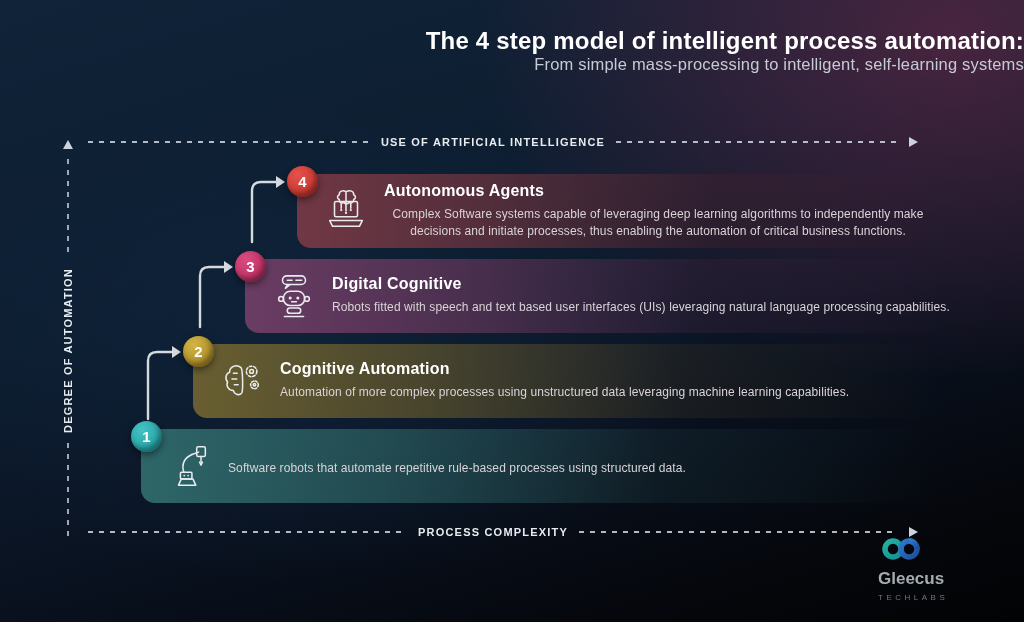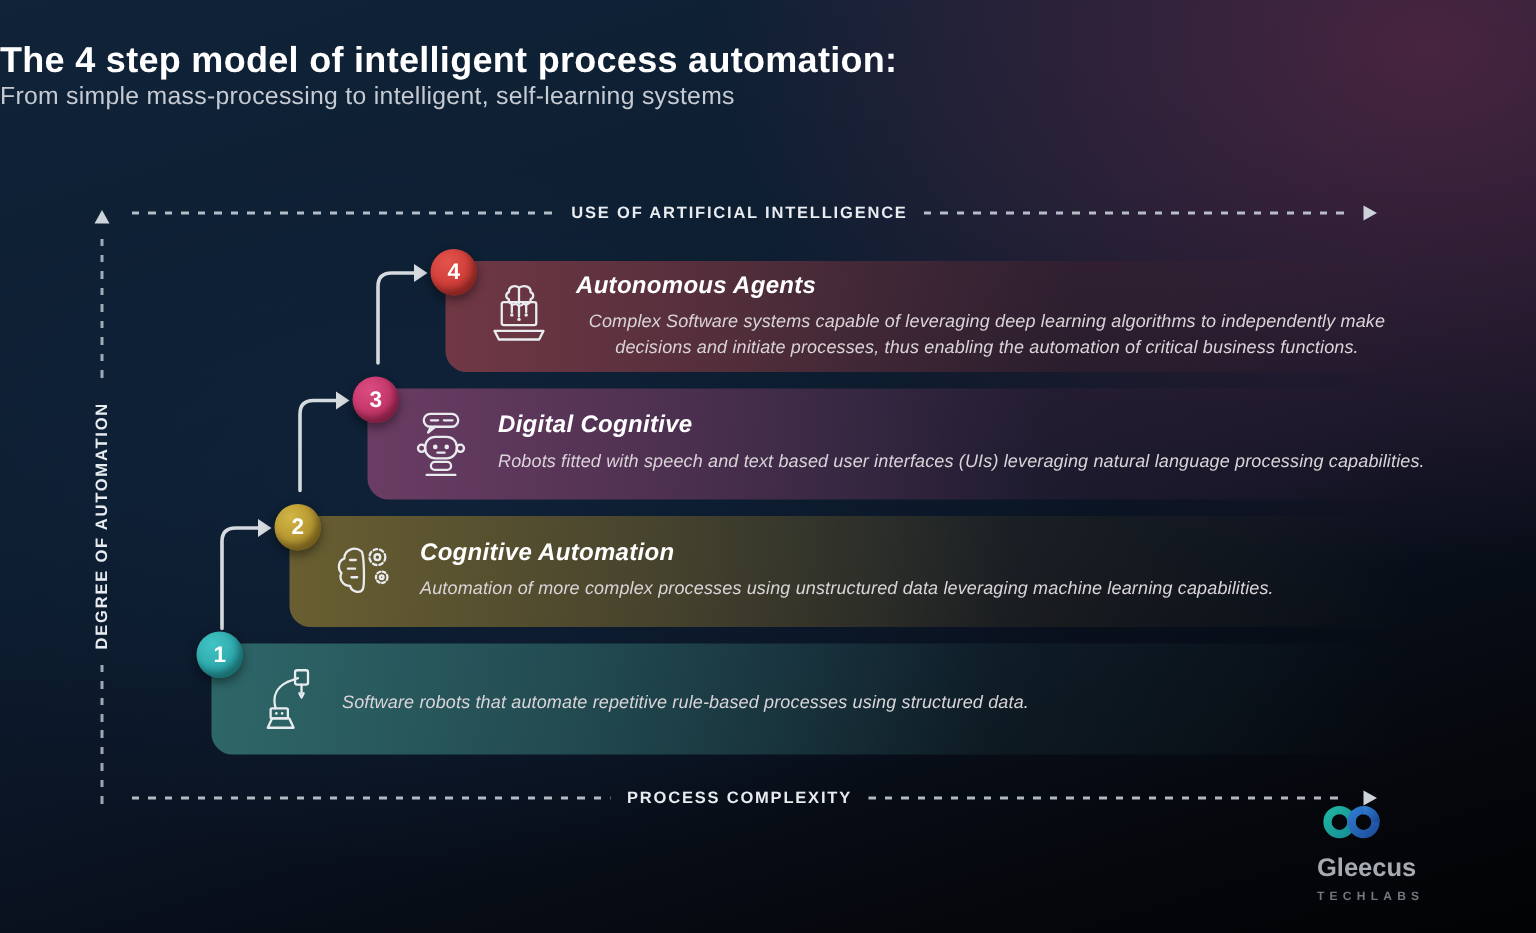--- a/index.html
+++ b/index.html
@@ -5,21 +5,21 @@
   html,body{margin:0;padding:0;background:#000;}
   #canvas{
     position:relative;width:1024px;height:622px;overflow:hidden;
     font-family:"Liberation Sans",sans-serif;
     background:
       radial-gradient(75% 90% at 93% 5%, rgba(120,42,76,0.55) 0%, rgba(120,42,76,0.22) 38%, rgba(120,42,76,0) 62%),
       radial-gradient(60% 55% at 30% 55%, rgba(17,40,66,0.55) 0%, rgba(17,40,66,0) 70%),
       linear-gradient(163deg, #102338 0%, #0d1d30 38%, #0a1322 62%, #05070c 86%, #020304 100%);
   }
   
-  .header{position:absolute;top:27px;left:0;right:0;text-align:left;}
+  .header{position:absolute;top:27px;left:0;right:0;text-align:right;}
   .title{font-size:24px;font-weight:700;color:#ffffff;letter-spacing:0.2px;}
   .subtitle{margin-top:0;font-size:16.5px;color:#c6cbd3;letter-spacing:0.2px;}
   
   .axis-h{position:absolute;left:88px;width:830px;display:flex;align-items:center;gap:11px;}
   .axis-top{top:136px;}
   .axis-bottom{top:526px;}
   .dash-h{flex:1;height:2px;background:repeating-linear-gradient(90deg, rgba(208,216,224,0.85) 0 5px, transparent 5px 11px);}
   .axis-label{font-size:11px;font-weight:600;color:#e8ecf0;letter-spacing:1.2px;white-space:nowrap;}
   .arrow-right{width:0;height:0;border-left:9px solid #ccd3da;border-top:5px solid transparent;border-bottom:5px solid transparent;}
   .arrow-up{width:0;height:0;border-bottom:9px solid #ccd3da;border-left:5px solid transparent;border-right:5px solid transparent;}
@@ -31,41 +31,41 @@
   .step1{left:141px;top:429px;width:831px;
     background:linear-gradient(90deg, rgba(48,107,108,0.95) 0%, rgba(42,92,95,0.72) 30%, rgba(28,56,62,0.32) 62%, rgba(15,25,34,0) 96%);}
   .step2{left:193px;top:344px;width:779px;
     background:linear-gradient(90deg, rgba(110,98,49,0.95) 0%, rgba(95,84,44,0.72) 30%, rgba(60,52,34,0.32) 62%, rgba(20,18,16,0) 96%);}
   .step3{left:245px;top:259px;width:727px;
     background:linear-gradient(90deg, rgba(112,62,102,0.95) 0%, rgba(98,54,90,0.72) 30%, rgba(66,36,62,0.34) 62%, rgba(28,14,26,0) 96%);}
   .step4{left:297px;top:174px;width:675px;
     background:linear-gradient(90deg, rgba(118,57,69,0.95) 0%, rgba(104,50,61,0.74) 30%, rgba(72,34,44,0.36) 62%, rgba(30,14,20,0) 96%);}
   .card .icon{width:46px;height:46px;flex:0 0 46px;}
   .card .icon svg{width:46px;height:46px;}
-  .card-text{margin-left:15px;font-style:italic;}
+  .card-text{margin-left:15px;}
   .card-title{font-size:16px;font-weight:700;color:#ffffff;letter-spacing:0.2px;white-space:nowrap;}
   .card-desc{margin-top:6px;font-size:12px;color:#d9d4d8;letter-spacing:0.1px;line-height:1.45;white-space:nowrap;text-align:center;}
   .step4 .card-desc{white-space:normal;width:548px;}
   
   .num{position:absolute;width:31px;height:31px;border-radius:50%;display:flex;align-items:center;justify-content:center;
        font-size:15px;font-weight:700;color:#fff;z-index:5;
        box-shadow:inset -3px -4px 5px rgba(0,0,0,0.35), 0 3px 7px rgba(0,0,0,0.45);}
   .num1{left:-10px;top:-8px;background:radial-gradient(circle at 35% 28%, #43c3c3, #27a2a6 70%);}
   .num2{left:-10px;top:-8px;background:radial-gradient(circle at 35% 28%, #d2b544, #ab8c2a 70%);}
   .num3{left:-10px;top:-8px;background:radial-gradient(circle at 35% 28%, #da4c80, #bd2f62 70%);}
   .num4{left:-10px;top:-8px;background:radial-gradient(circle at 35% 28%, #e2534a, #c93732 70%);}
   
   .connectors{position:absolute;left:0;top:0;width:1024px;height:622px;pointer-events:none;z-index:4;}
   
   .icon svg *{stroke:#e9ecef;stroke-width:1.6;fill:none;stroke-linecap:round;stroke-linejoin:round;}
   .icon svg .fill{fill:#e9ecef;stroke:none;}
   
   .logo{position:absolute;right:16px;bottom:20px;width:130px;text-align:left;}
   .logo-name{font-size:17px;font-weight:600;color:#a6abb1;margin-top:3px;}
-  .logo-sub{font-size:8px;color:#71777d;letter-spacing:3.5px;margin-top:4px;font-weight:bold;}
+  .logo-sub{font-size:8px;color:#71777d;letter-spacing:3.5px;margin-top:4px;}
 </style>
 </head>
 <body>
 
 <div id="canvas">
 
   <div class="header">
     <div class="title">The 4 step model of intelligent process automation:</div>
     <div class="subtitle">From simple mass-processing to intelligent, self-learning systems</div>
   </div>

